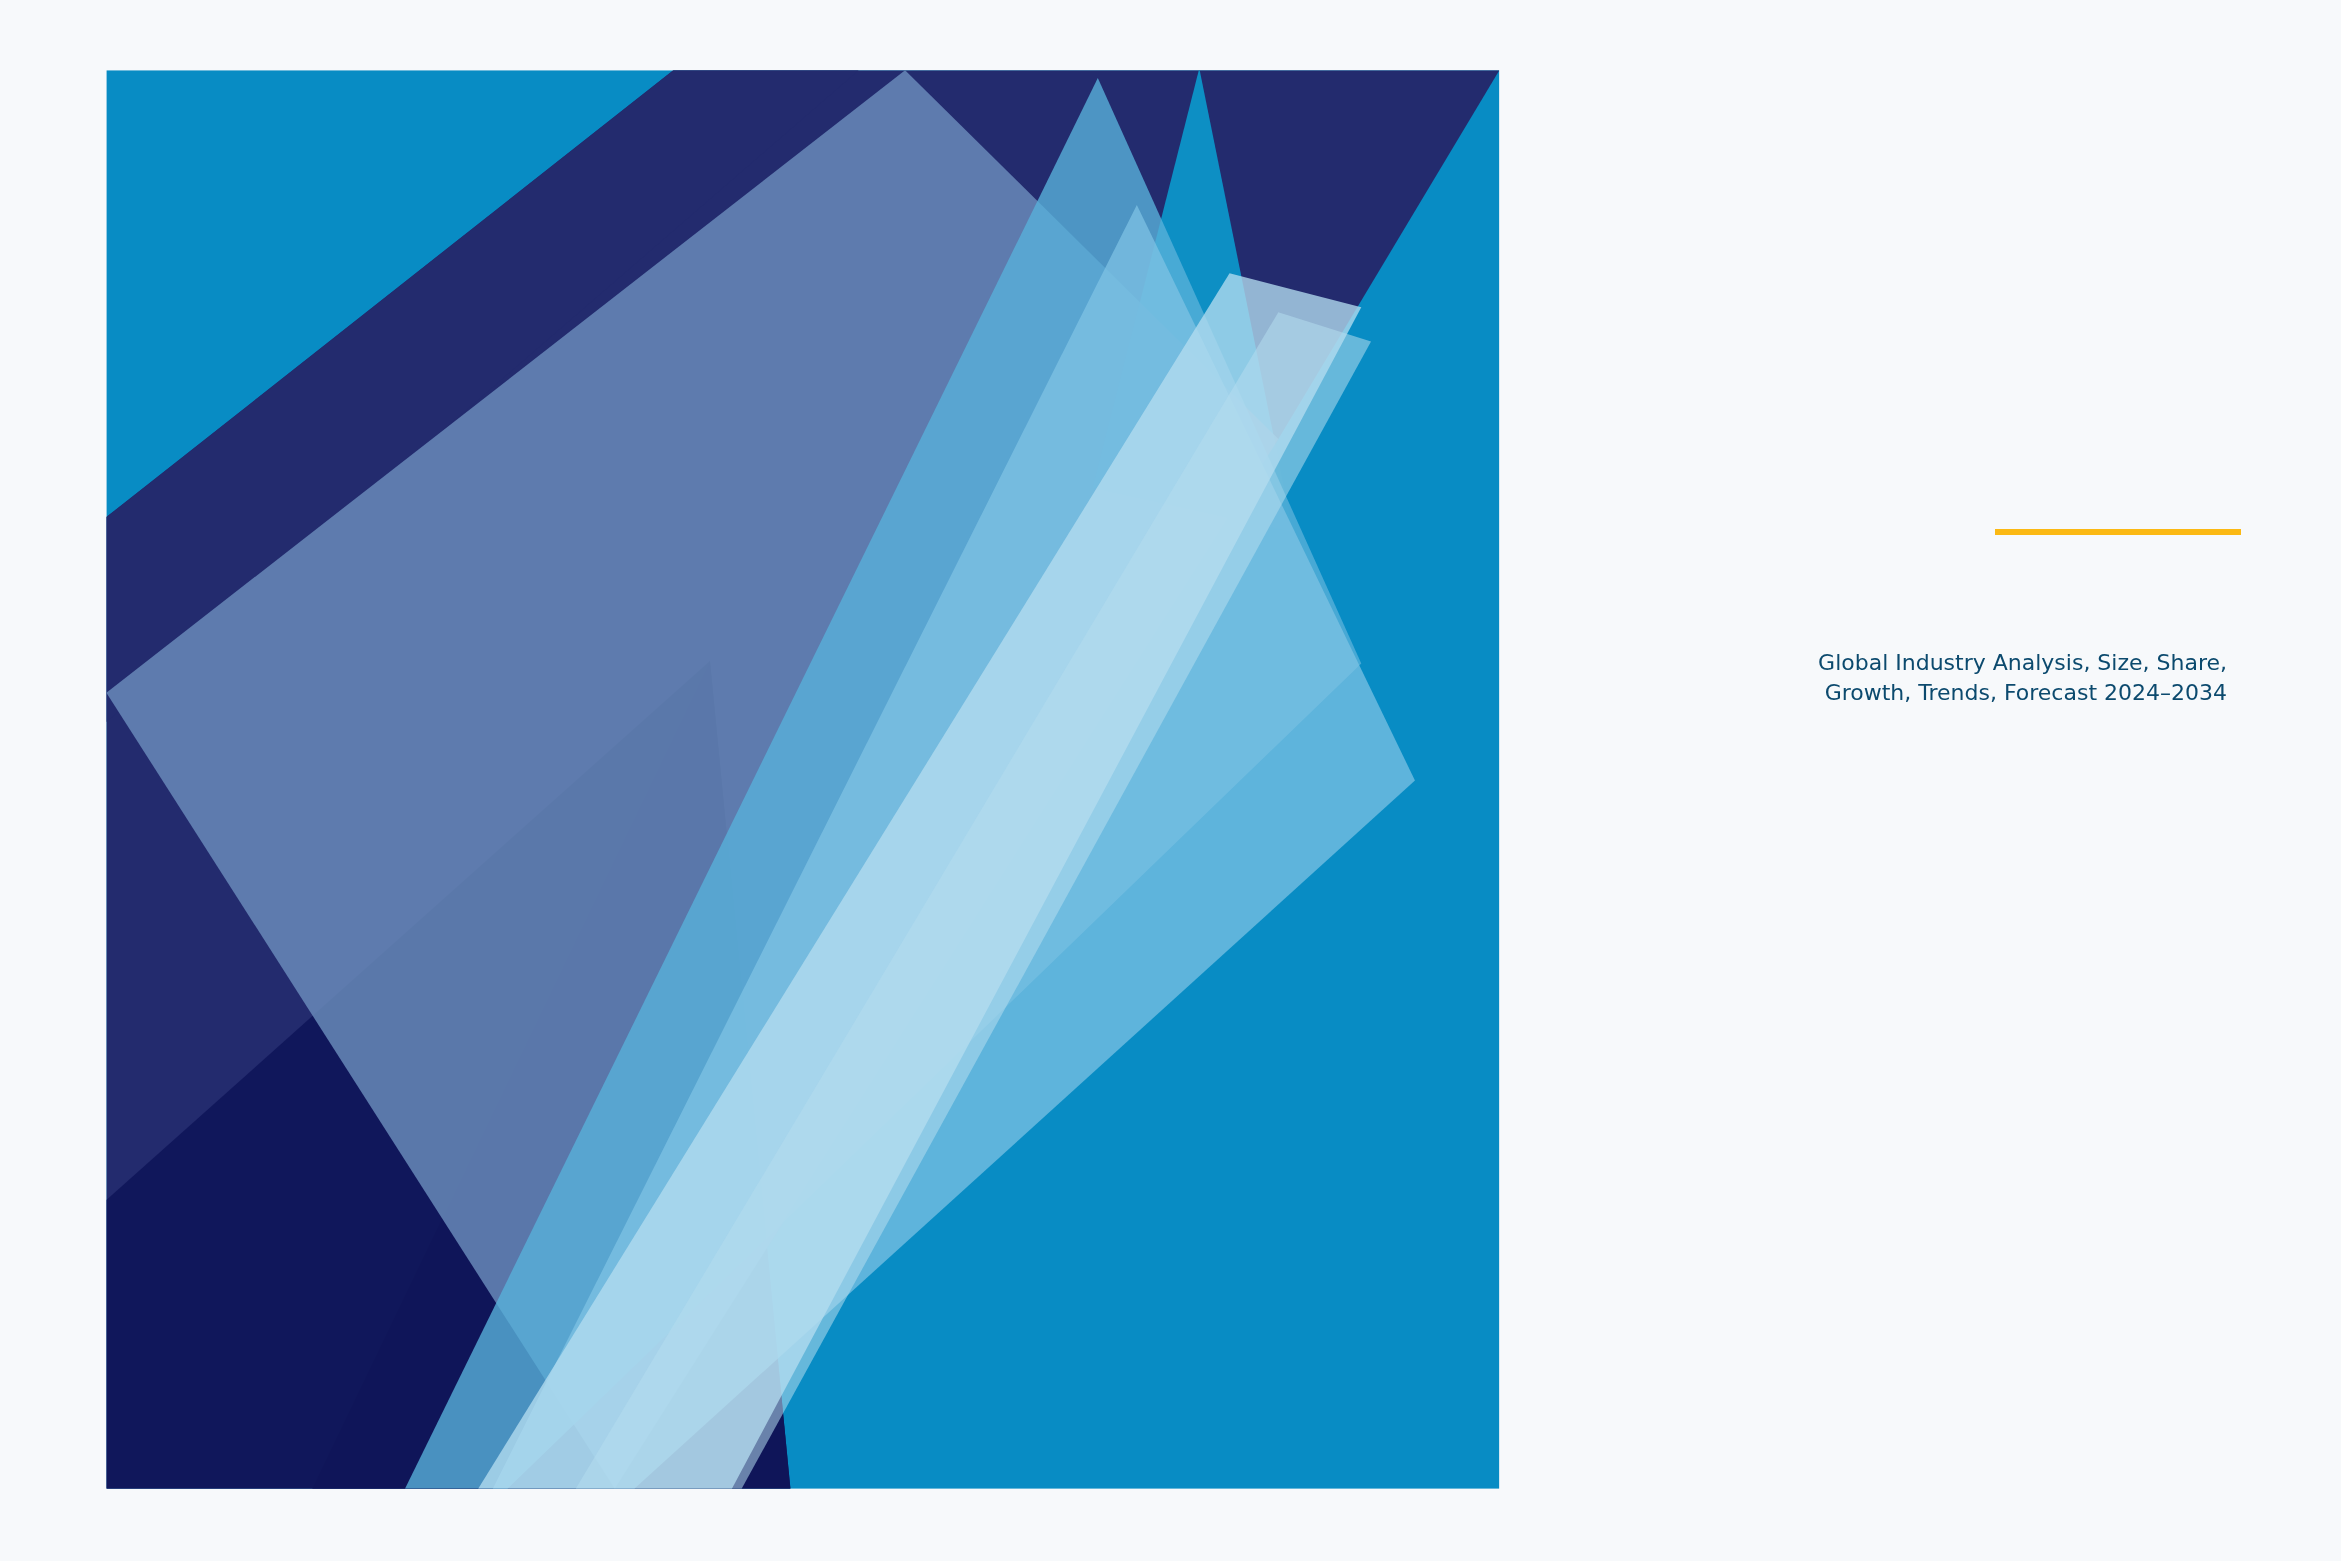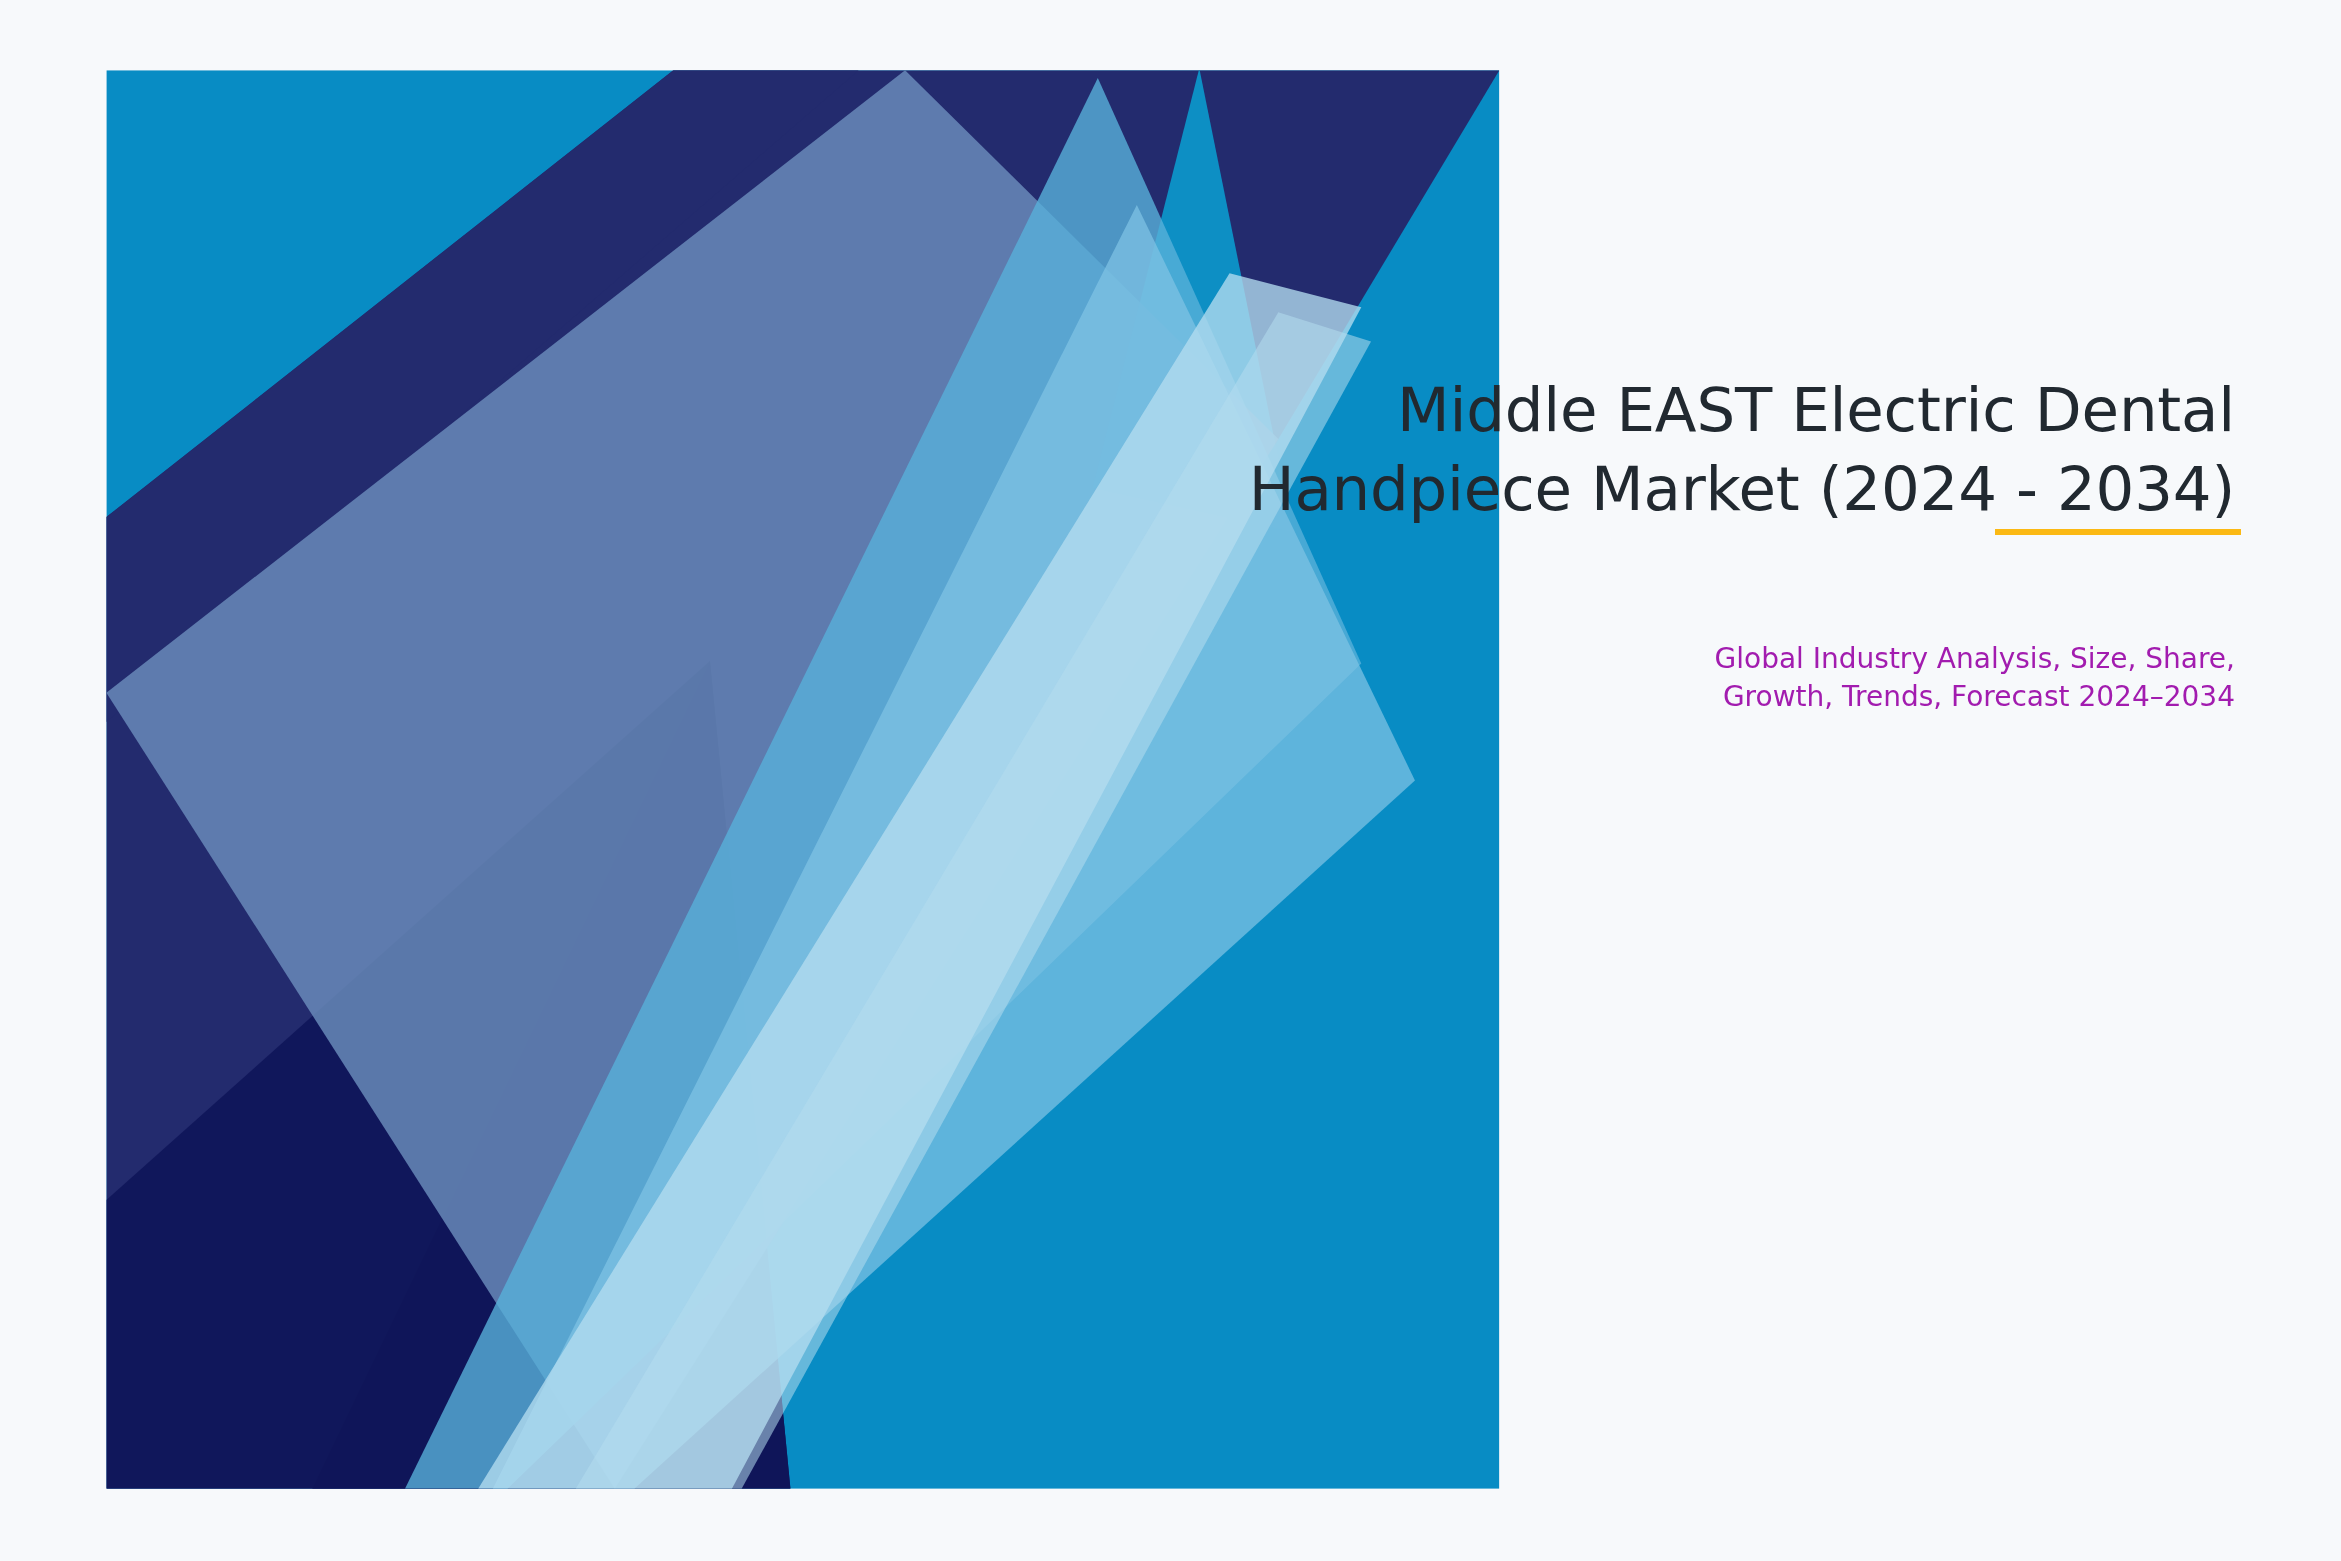--- a/index.html
+++ b/index.html
@@ -56,26 +56,26 @@
     z-index: 2;
   }
   #subtitle-block {
     position: absolute;
     left: 1269px;
     top: 640px;
     width: 966px;
     text-align: right;
   }
   #subtitle-text {
-    margin: 0;
+    margin: 8px;
     font-family: "DejaVu Sans", "Liberation Sans", sans-serif;
     font-weight: 400;
-    font-size: 28px;
+    font-size: 22px;
     line-height: 1.36;
-    color: #a21caf;
+    color: #0c4a6e;
     white-space: pre-line;
   }
 </style>
 </head>
 <body>
 
 <div id="slide">
 
   <svg id="cover-artwork" viewBox="0 0 4800 3200" preserveAspectRatio="none" xmlns="http://www.w3.org/2000/svg">
 
@@ -109,24 +109,20 @@
 
       <polygon points="2520,560 2790,630 1500,3052 980,3052" fill="#b4dcef" opacity="0.78"></polygon>
 
       <polygon points="2620,640 2810,700 1520,3052 1180,3052" fill="#b4dcef" opacity="0.55"></polygon>
 
     </g>
   </svg>
 
   <div id="title-underline"></div>
 
-  <div id="text-block">
-    <h1 id="title-heading">Middle EAST Electric Dental
-Handpiece Market (2024 - 2034)</h1>
-  </div>
 
   <div id="subtitle-block">
     <p id="subtitle-text">Global Industry Analysis, Size, Share,
 Growth, Trends, Forecast 2024–2034</p>
   </div>
 
 </div>
 
 
 </body></html>

